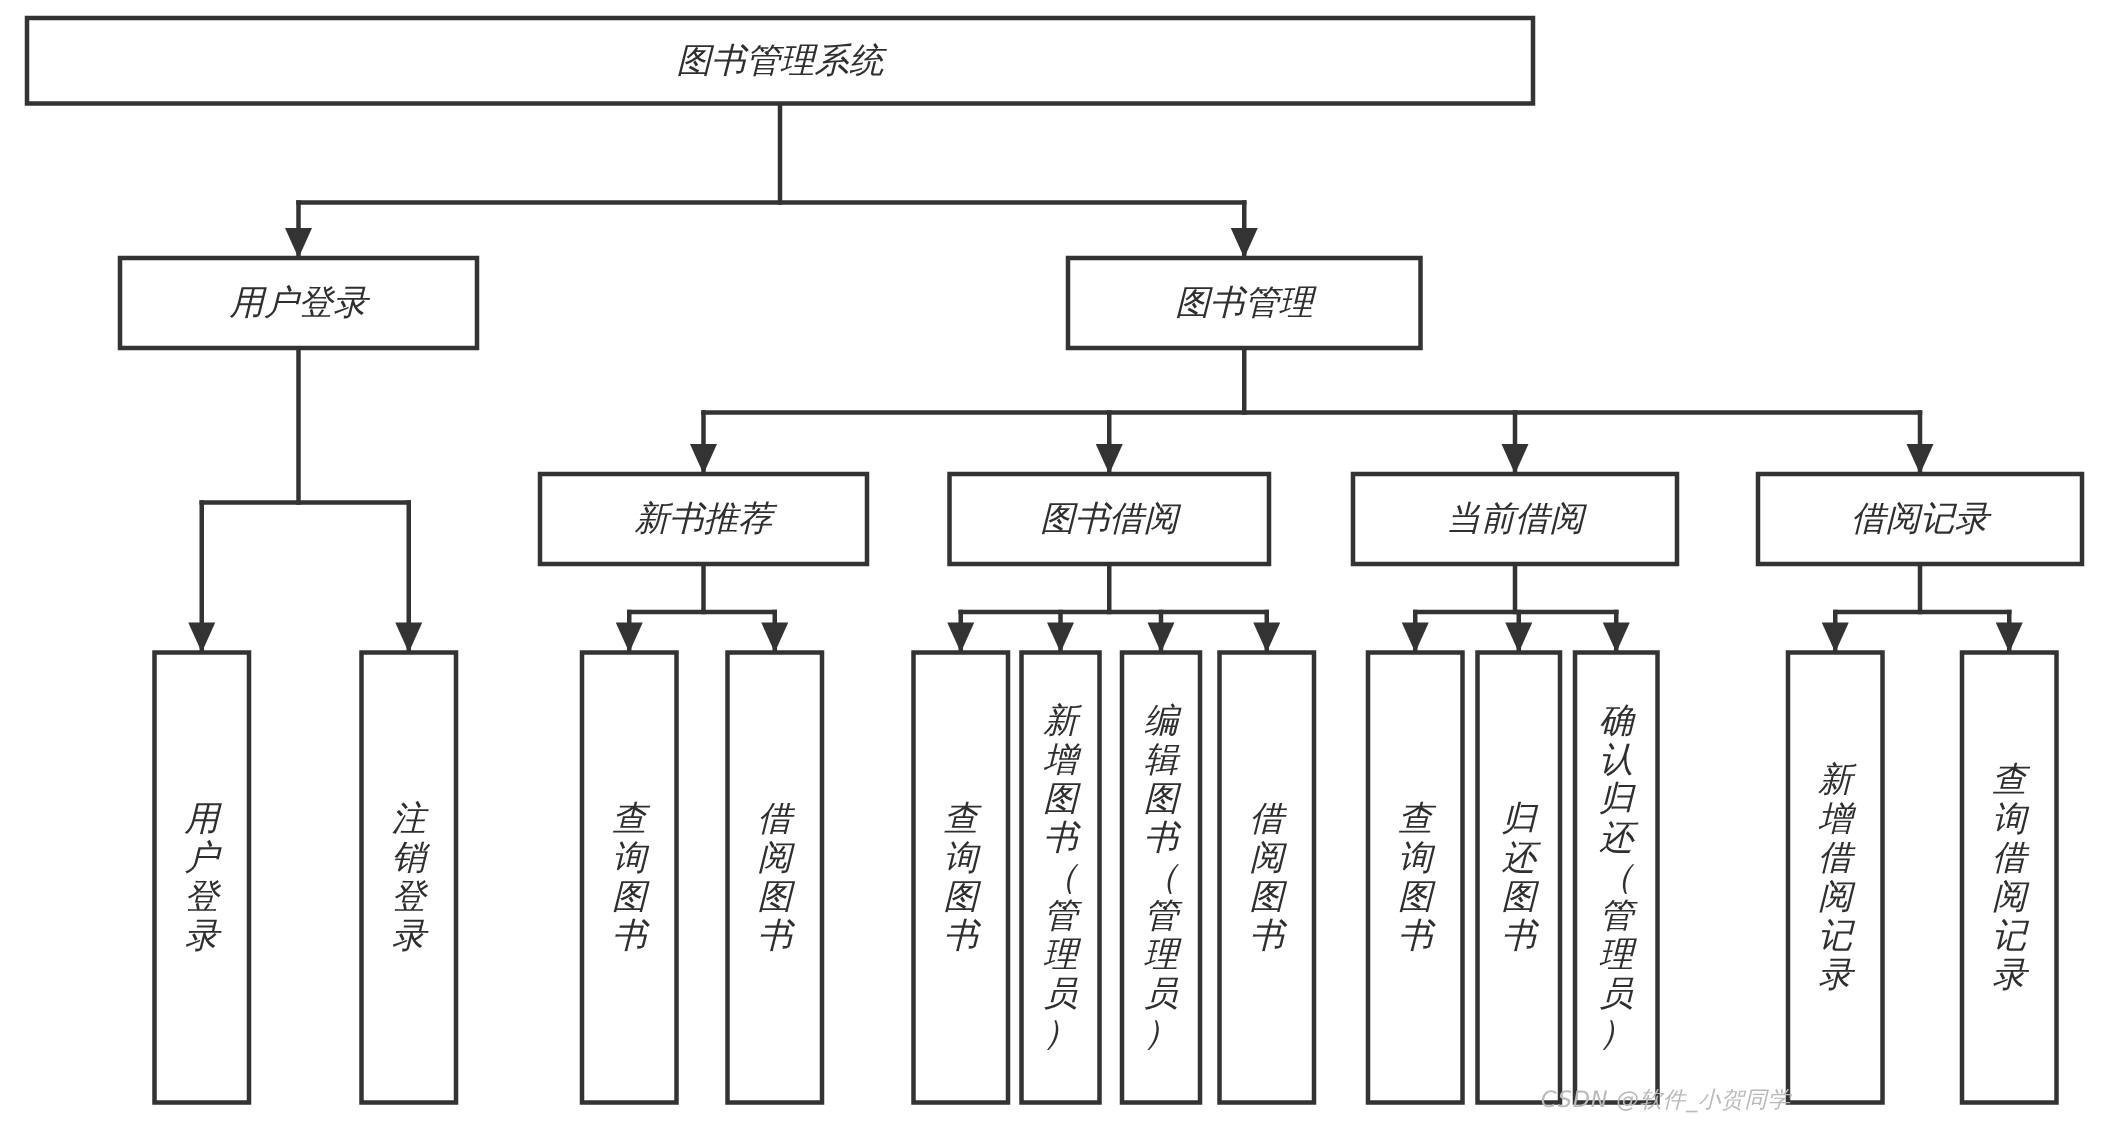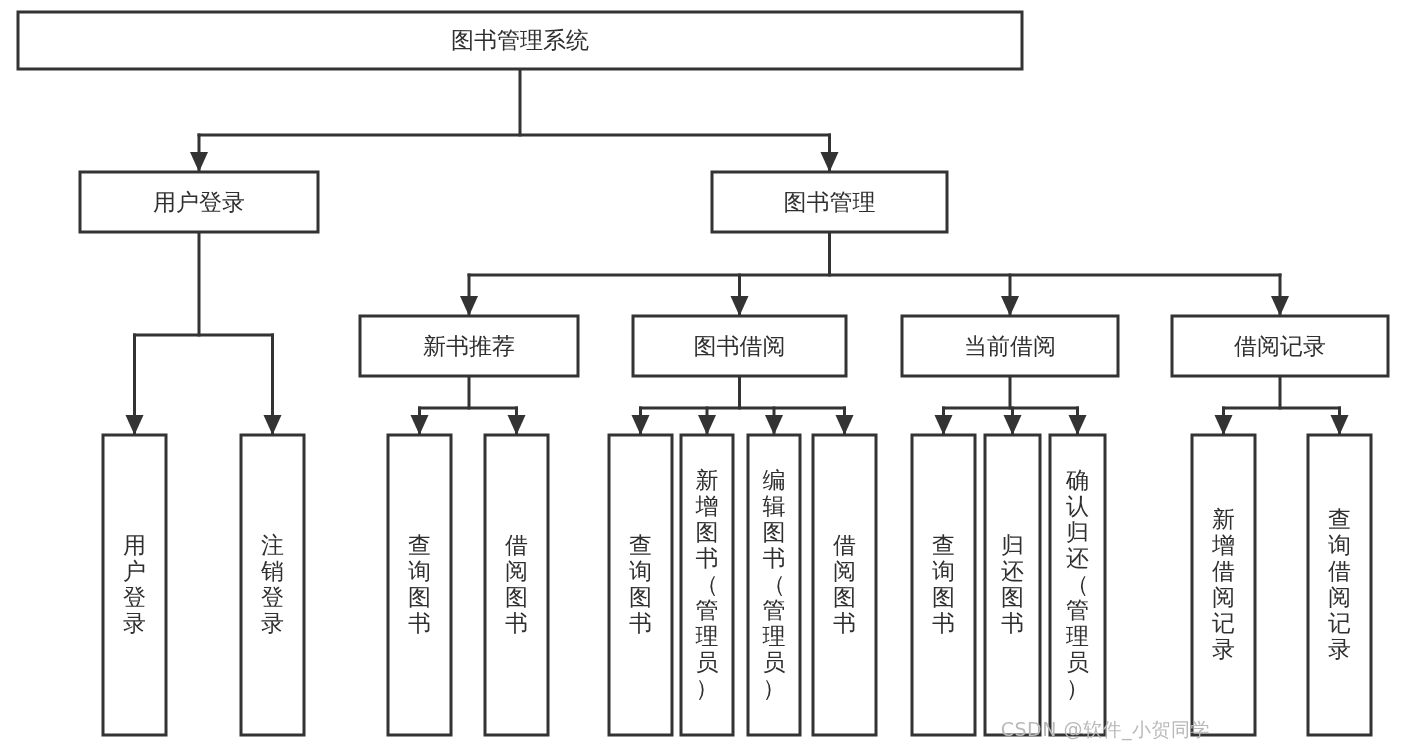--- a/index.html
+++ b/index.html
@@ -14,20 +14,21 @@
     overflow: hidden;
     font-family: "DejaVu Sans", "Liberation Sans", sans-serif;
     position: relative;
   }
   #diagram-root {
     position: absolute;
     left: 0;
     top: 0;
     width: 1218px;
     height: 747px;
+    font-style: italic;
   }
   svg#flow {
     display: block;
     width: 1405px;
     height: 747px;
     background: #ffffff;
   }
   .node-box {
     fill: #ffffff;
     stroke: #333333;
@@ -51,24 +52,24 @@
     stroke-width: 3;
     fill: none;
     stroke-linecap: square;
   }
   .arrow-head {
     fill: #333333;
     stroke: none;
   }
   .watermark {
     position: absolute;
-    right: 8px;
+    right: 24px;
     bottom: 4px;
     color: #b9b9b9;
-    font-size: 19px;
+    font-size: 15px;
     font-family: "DejaVu Sans", "Liberation Sans", sans-serif;
     letter-spacing: 0.5px;
     white-space: nowrap;
     pointer-events: none;
   }
 </style>
 </head>
 <body>
 
 <div id="diagram-root">

